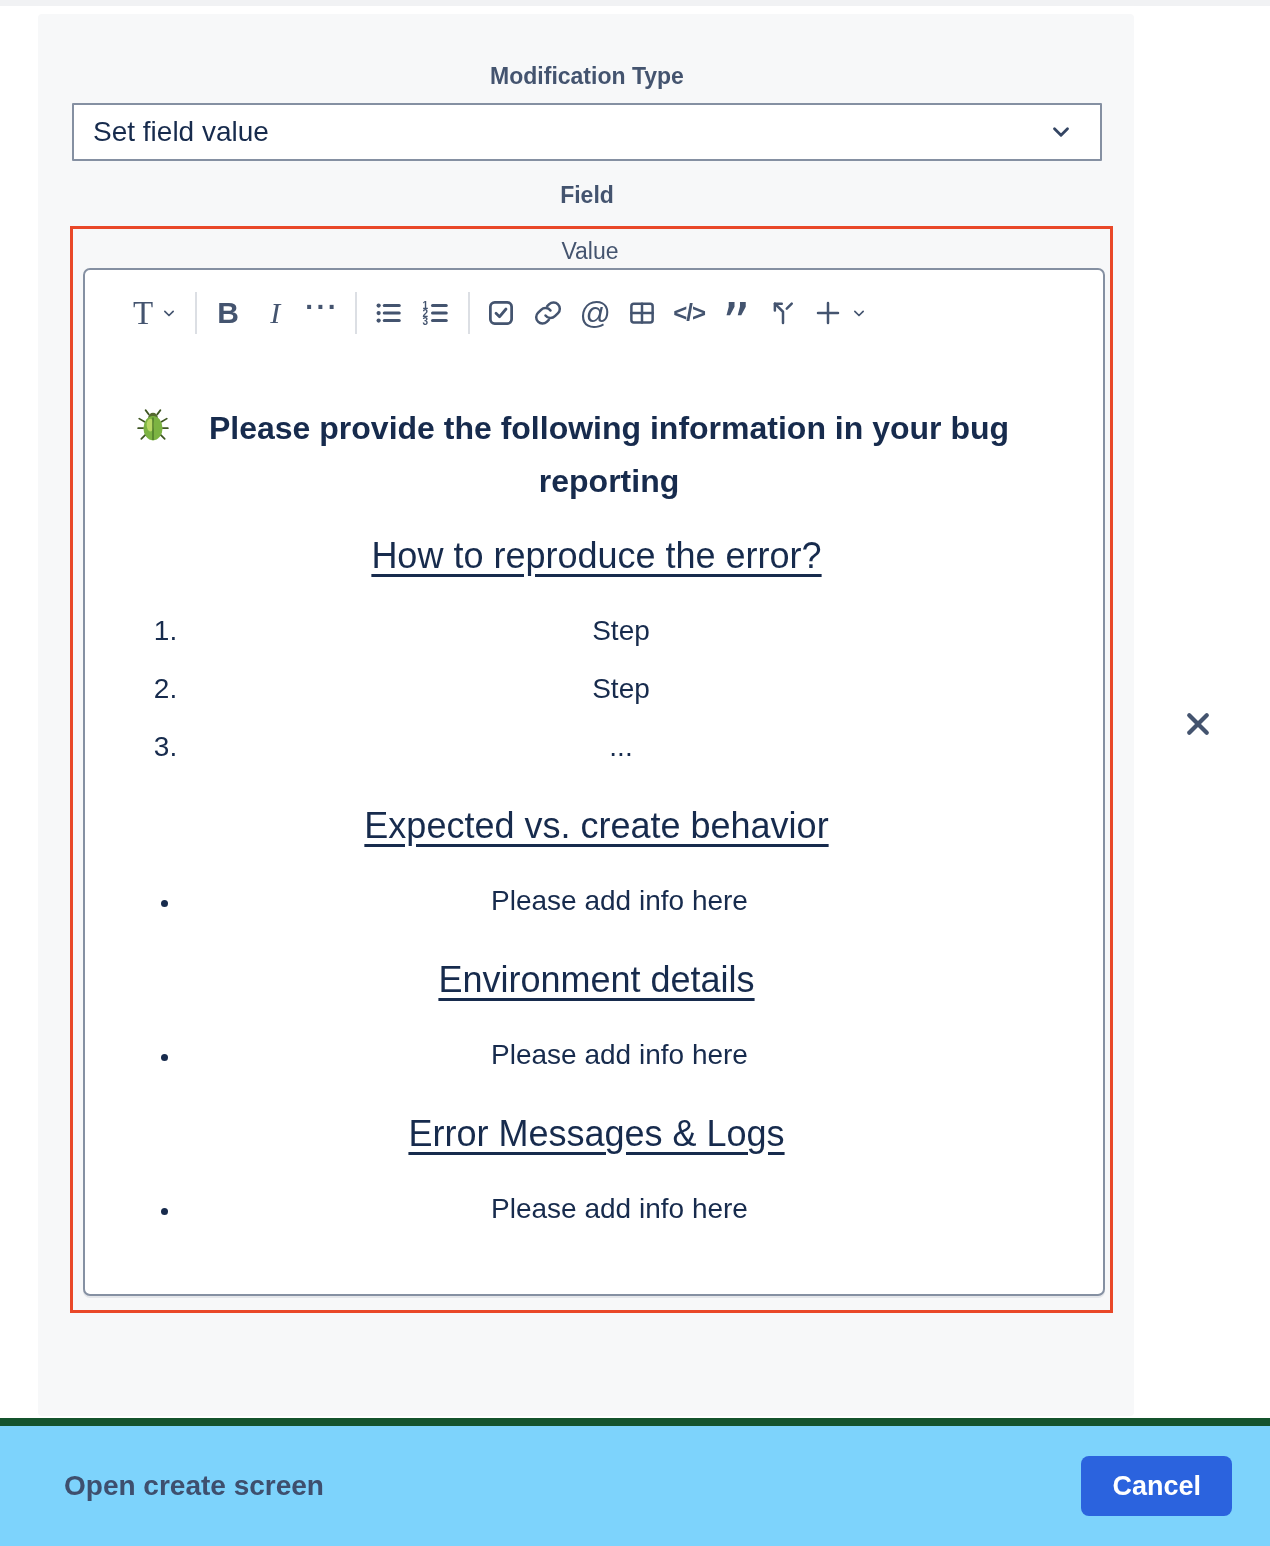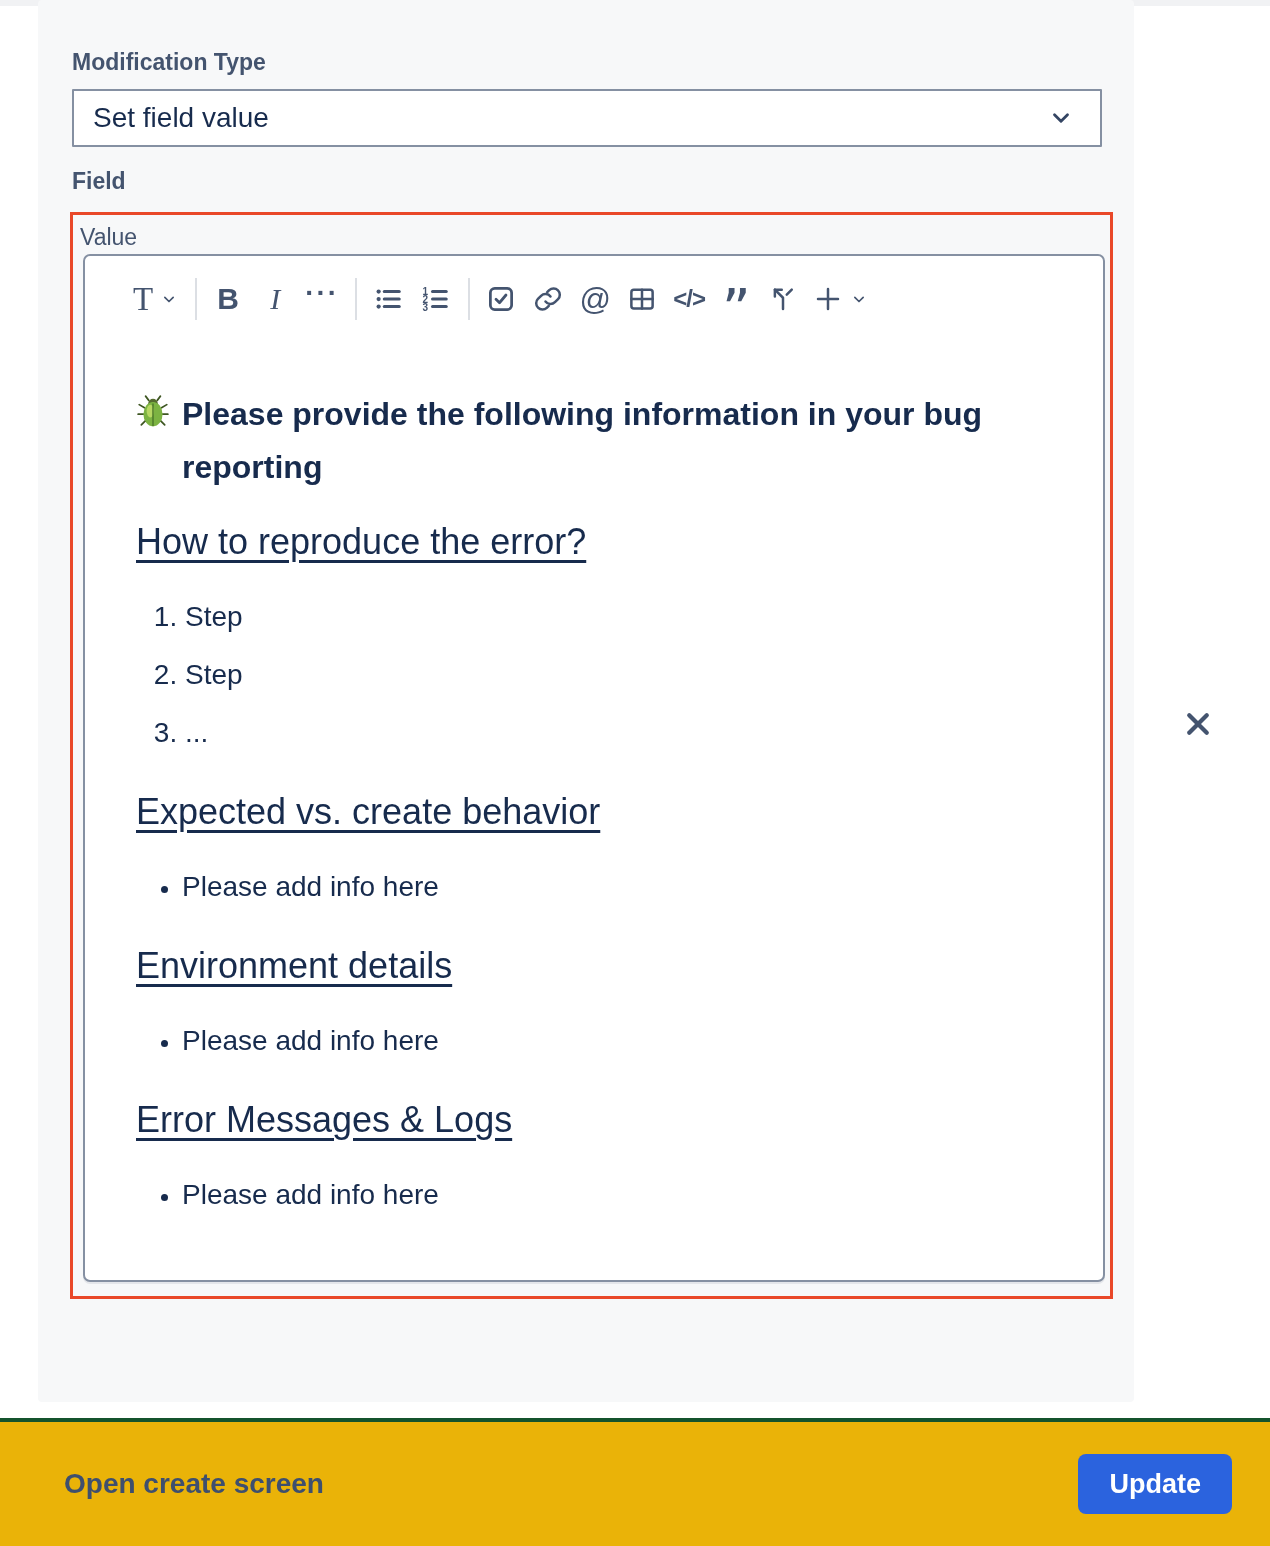--- a/index.html
+++ b/index.html
@@ -2,22 +2,22 @@
 <html><head>
 <meta charset="utf-8">
 <style>
   * { margin:0; padding:0; box-sizing:border-box; }
   html,body { width:1270px; height:1546px; background:#ffffff;
     font-family:"Liberation Sans", sans-serif; color:#172B4D; position:relative; }
 
   .top-strip { position:absolute; left:0; top:0; width:1270px; height:6px;
     background:#F1F2F4; }
 
-  .panel { position:absolute; left:38px; top:0; width:1096px; height:1402px;
-    background:#F7F8F9; border-radius:4px; padding:48px 32px 0 32px; }
+  .panel { position:absolute; left:38px; top:14px; width:1096px; height:1402px;
+    background:#F7F8F9; border-radius:4px; padding:48px 32px 0 32px;text-align:center; }
 
   .field-label { font-size:23px; font-weight:bold; color:#44546F;
     line-height:28px; margin:0 0 13px 2px; }
 
   .select { width:1030px; height:58px; margin-left:2px; background:#ffffff;
     border:2px solid #8590A2; border-radius:1px; display:flex;
     align-items:center; justify-content:space-between; padding:0 26px 0 19px;
     font-size:28px; color:#172B4D; cursor:pointer; }
   .select + .field-label { margin-top:20px; }
 
@@ -66,21 +66,21 @@
   .ed-content li { line-height:34px; }
   .ed-content li + li { margin-top:24px; }
   .ed-content ul li::marker { font-size:24px; }
 
   .close-btn { position:absolute; left:1176px; top:702px; width:44px; height:44px;
     display:flex; align-items:center; justify-content:center; cursor:pointer;
     background:none; border:none; }
   .close-btn svg { stroke:#44546F; stroke-width:3.4; stroke-linecap:round; }
 
   .footer { position:absolute; left:0; top:1418px; width:1270px; height:128px;
-    border-top:4px solid #14532d; background:#eab308; display:flex;
+    border-top:8px solid #14532d; background:#7dd3fc; display:flex;
     align-items:center; justify-content:space-between; padding:0 38px 0 64px; }
   .open-create { font-size:28px; font-weight:bold; color:#3E4F6E; background:none;
     border:none; cursor:pointer; font-family:"Liberation Sans", sans-serif; }
   .footer-actions { display:flex; align-items:center; gap:17px; }
   .btn { height:60px; border-radius:8px; font-size:27px; cursor:pointer;
     font-family:"Liberation Sans", sans-serif; display:flex; align-items:center; }
   .btn-cancel { background:#ffffff; border:2px solid #DCDFE4; color:#172B4D;
     padding:0 29px; }
   .btn-update { background:#2B63DE; border:none; color:#ffffff; padding:0 31px;
     font-weight:bold; }
@@ -249,15 +249,15 @@
 <button class="close-btn">
   <svg width="30" height="30" viewBox="0 0 24 24" fill="none">
     <line x1="5" y1="5" x2="19" y2="19"></line>
     <line x1="19" y1="5" x2="5" y2="19"></line>
   </svg>
 </button>
 
 <div class="footer">
   <button class="open-create">Open create screen</button>
   <div class="footer-actions">
-    <button class="btn btn-update">Update</button>
+    <button class="btn btn-update">Cancel</button>
   </div>
 </div>
 
 </body></html>

